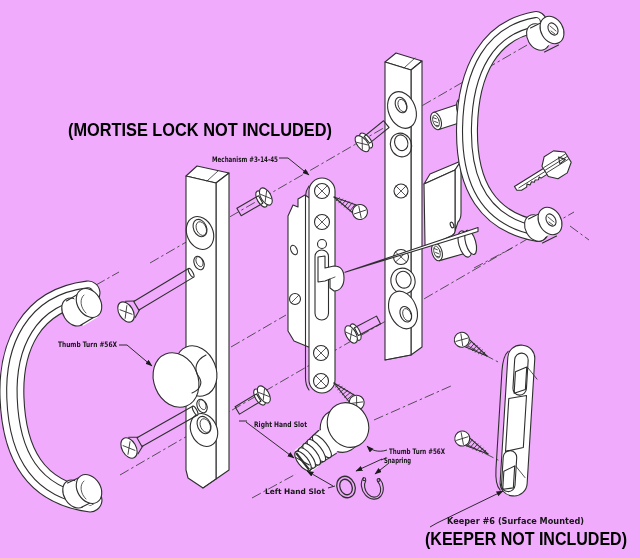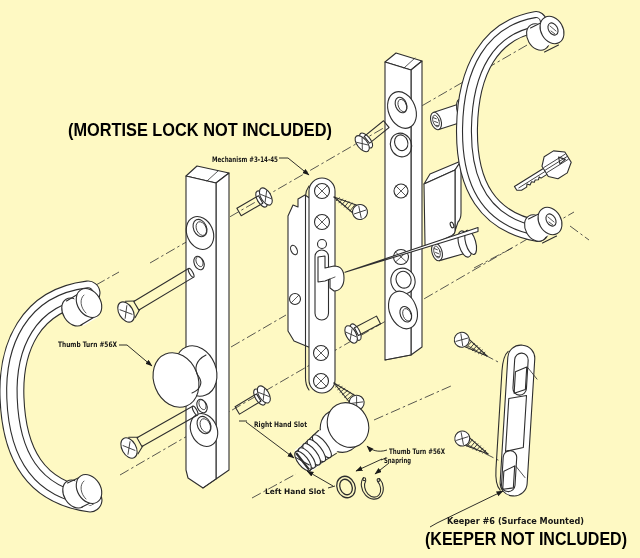--- a/index.html
+++ b/index.html
@@ -1,16 +1,16 @@
 <!DOCTYPE html>
 <html><head>
 <meta charset="utf-8">
 <style>
   html,body{margin:0;padding:0;background:#fff;}
-  #stage{position:relative;width:640px;height:558px;background:#fef9c3;overflow:hidden;
+  #stage{position:relative;width:640px;height:558px;background:#f0abfc;overflow:hidden;
          font-family:"Liberation Sans",sans-serif;}
   svg{display:block}
   .ln{stroke:#2e2e2e;stroke-width:1.1;fill:none;stroke-linejoin:round;stroke-linecap:round}
   .fw{fill:#fff}
   .thin{stroke-width:0.8}
   .cl{stroke:#3a3a3a;stroke-width:0.85;fill:none;stroke-dasharray:10 3 2.5 3}
   .ldr{stroke:#1a1a1a;stroke-width:0.9;fill:none}
   .lbl{font-family:"DejaVu Sans",sans-serif;font-size:7.5px;font-weight:700;fill:#151515}
   .lbl2{font-family:"DejaVu Sans",sans-serif;font-size:8px;font-weight:700;fill:#151515}
   .big{font-family:"Liberation Sans",sans-serif;font-size:19px;font-weight:700;fill:#000}

